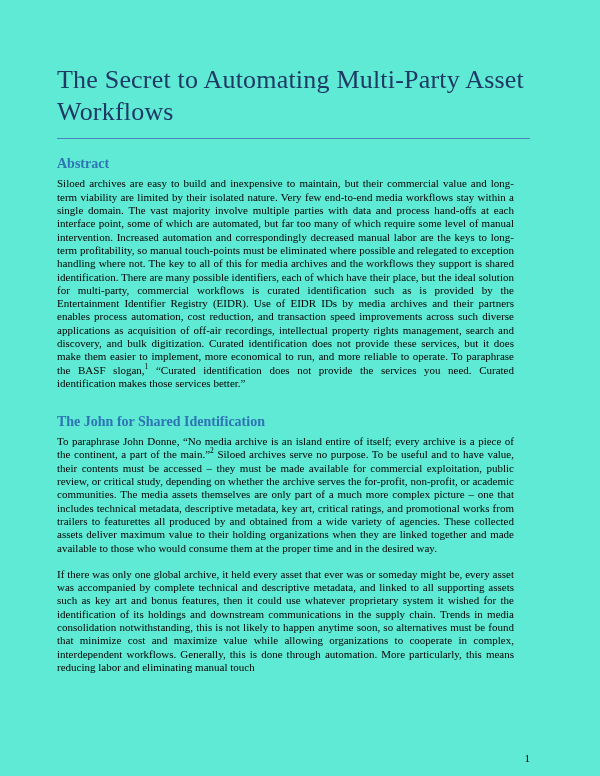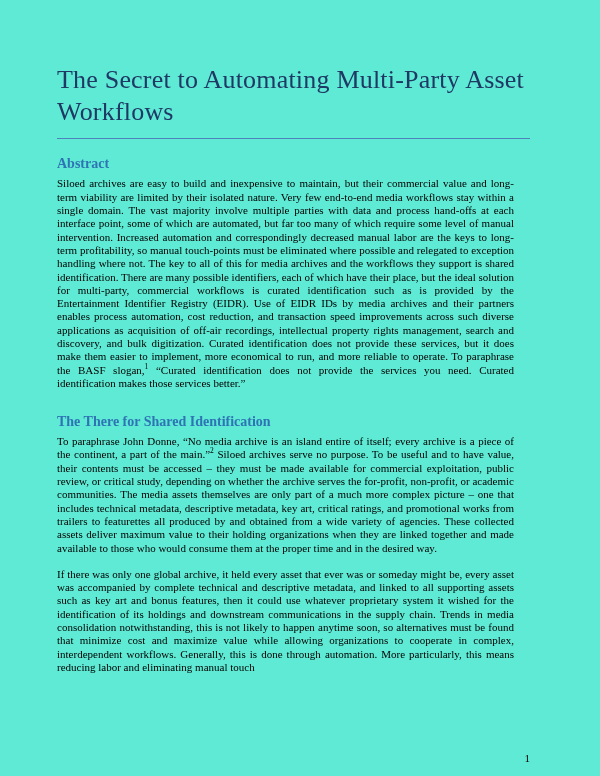--- a/index.html
+++ b/index.html
@@ -67,21 +67,21 @@
 <div class="page">
 
   <h1 class="doc-title">The Secret to Automating Multi-Party Asset Workflows</h1>
 
   <div class="title-rule"></div>
 
   <h2 class="section-heading first">Abstract</h2>
 
   <p class="body-text"><span>Siloed archives are easy to build and inexpensive to maintain, but their commercial value and long-term viability are limited by their isolated nature. Very few end-to-end media workflows stay within a single domain. The vast majority involve multiple parties with data and process hand-offs at each interface point, some of which are automated, but far too many of which require some level of manual intervention. Increased automation and correspondingly decreased manual labor are the keys to long-term profitability, so manual touch-points must be eliminated where possible and relegated to exception handling where not. The key to all of this for media archives and the workflows they support is shared identification. There are many possible identifiers, each of which have their place, but the ideal solution for multi-party, commercial workflows is curated identification such as is provided by the Entertainment Identifier Registry (EIDR). Use of EIDR IDs by media archives and their partners enables process automation, cost reduction, and transaction speed improvements across such diverse applications as acquisition of off-air recordings, intellectual property rights management, search and discovery, and bulk digitization. Curated identification does not provide these services, but it does make them easier to implement, more economical to run, and more reliable to operate. To paraphrase the BASF slogan,</span><sup>1</sup><span> “Curated identification does not provide the services you need. Curated identification makes those services better.”</span></p>
 
-  <h2 class="section-heading">The There for Shared Identification</h2>
+  <h2 class="section-heading">The John for Shared Identification</h2>
 
   <p class="body-text"><span>To paraphrase John Donne, “No media archive is an island entire of itself; every archive is a piece of the continent, a part of the main.”</span><sup>2</sup><span> Siloed archives serve no purpose. To be useful and to have value, their contents must be accessed – they must be made available for commercial exploitation, public review, or critical study, depending on whether the archive serves the for-profit, non-profit, or academic communities. The media assets themselves are only part of a much more complex picture – one that includes technical metadata, descriptive metadata, key art, critical ratings, and promotional works from trailers to featurettes all produced by and obtained from a wide variety of agencies. These collected assets deliver maximum value to their holding organizations when they are linked together and made available to those who would consume them at the proper time and in the desired way.</span></p>
 
   <p class="body-text">If there was only one global archive, it held every asset that ever was or someday might be, every asset was accompanied by complete technical and descriptive metadata, and linked to all supporting assets such as key art and bonus features, then it could use whatever proprietary system it wished for the identification of its holdings and downstream communications in the supply chain. Trends in media consolidation notwithstanding, this is not likely to happen anytime soon, so alternatives must be found that minimize cost and maximize value while allowing organizations to cooperate in complex, interdependent workflows. Generally, this is done through automation. More particularly, this means reducing labor and eliminating manual touch</p>
 
   <div class="page-number">1</div>
 
 </div>
 
 </body></html>

